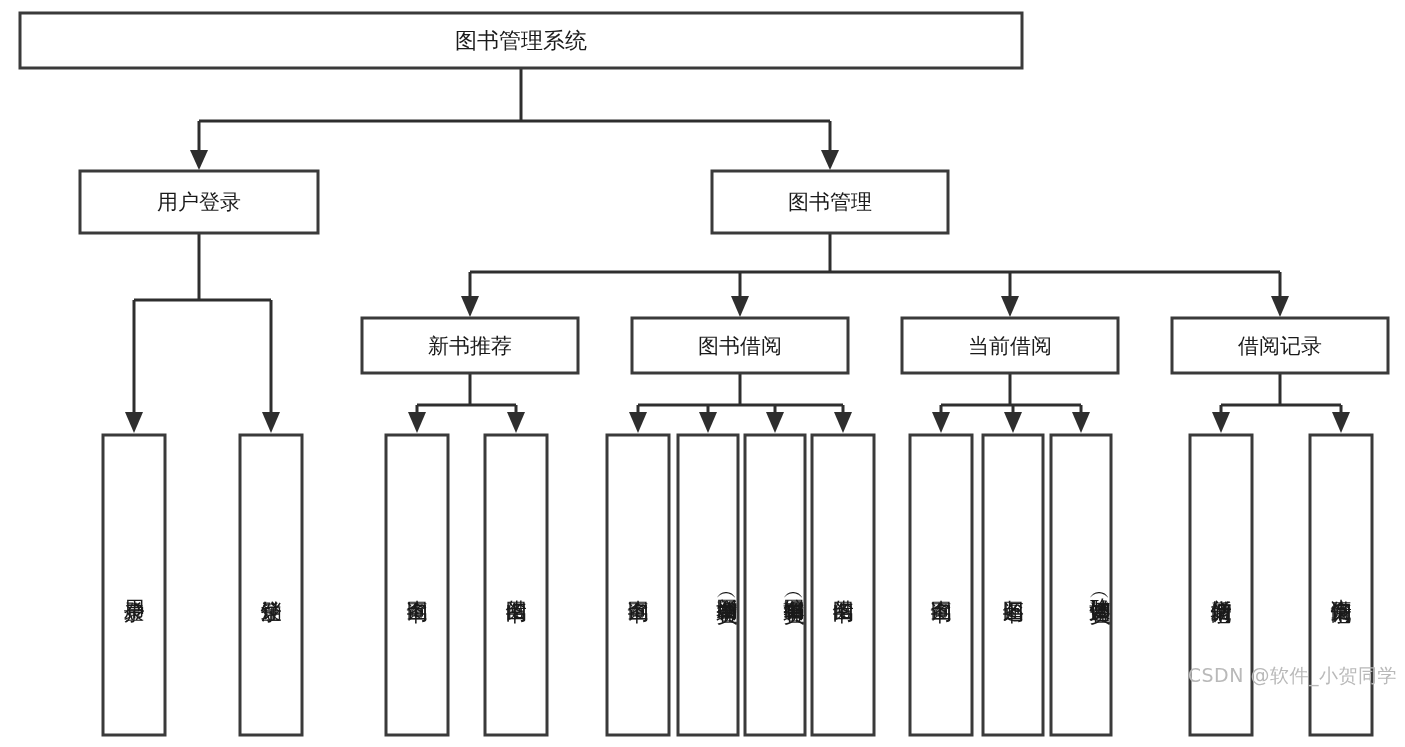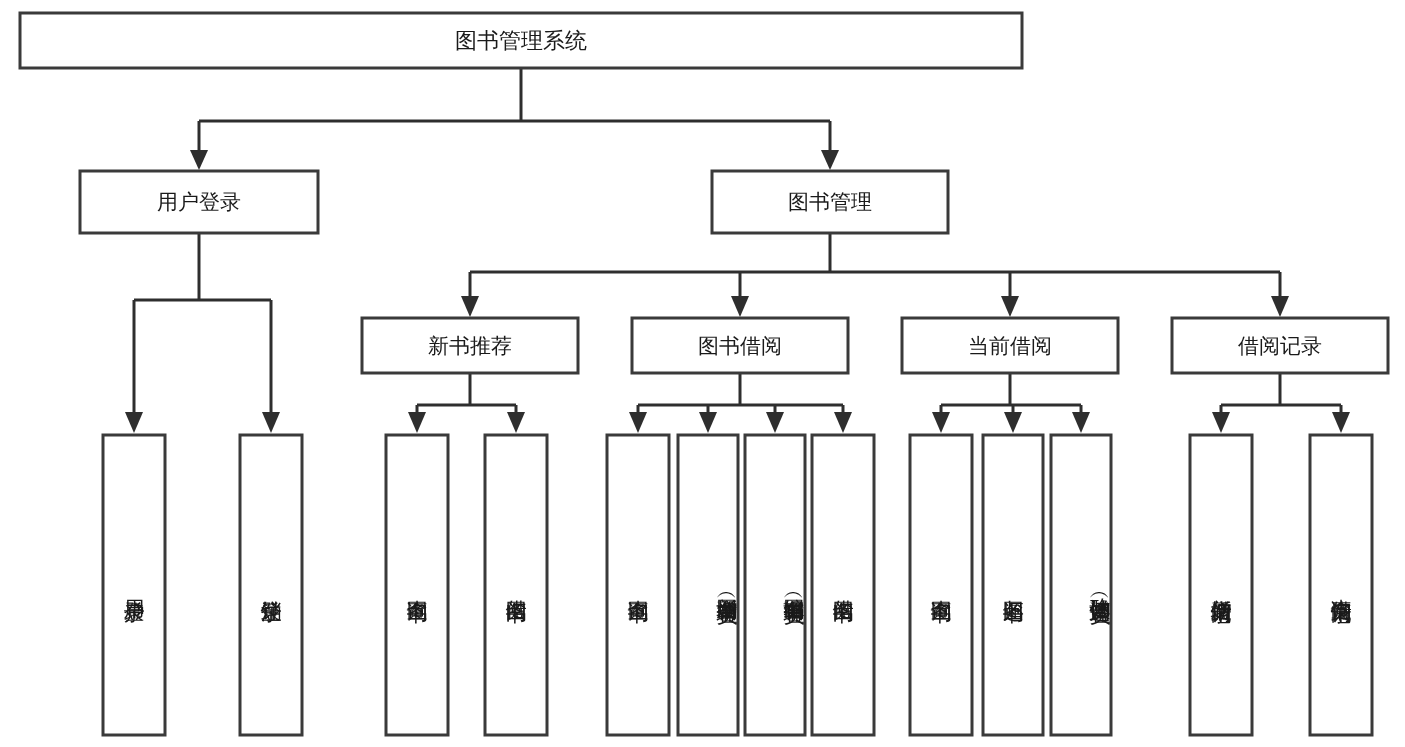--- a/index.html
+++ b/index.html
@@ -220,13 +220,14 @@
   <div class="vlabel" style="left:607px; top:435px; width:62px; height:300px;">查询图书</div>
   <div class="vlabel" style="left:678px; top:437px; width:60px; height:296px; align-items:flex-start;">新增图书（管理员）</div>
   <div class="vlabel" style="left:745px; top:437px; width:60px; height:296px; align-items:flex-start;">编辑图书（管理员）</div>
   <div class="vlabel" style="left:812px; top:435px; width:62px; height:300px;">借阅图书</div>
   <div class="vlabel" style="left:910px; top:435px; width:62px; height:300px;">查询图书</div>
   <div class="vlabel" style="left:983px; top:435px; width:60px; height:300px;">归还图书</div>
   <div class="vlabel" style="left:1051px; top:437px; width:60px; height:296px; align-items:flex-start;">确认归还（管理员）</div>
   <div class="vlabel" style="left:1190px; top:435px; width:62px; height:300px;">新增借阅记录</div>
   <div class="vlabel" style="left:1310px; top:435px; width:62px; height:300px;">查询借阅记录</div>
 
+  <div class="watermark">CSDN @软件_小贺同学</div>
 </div>
 
 </body></html>

